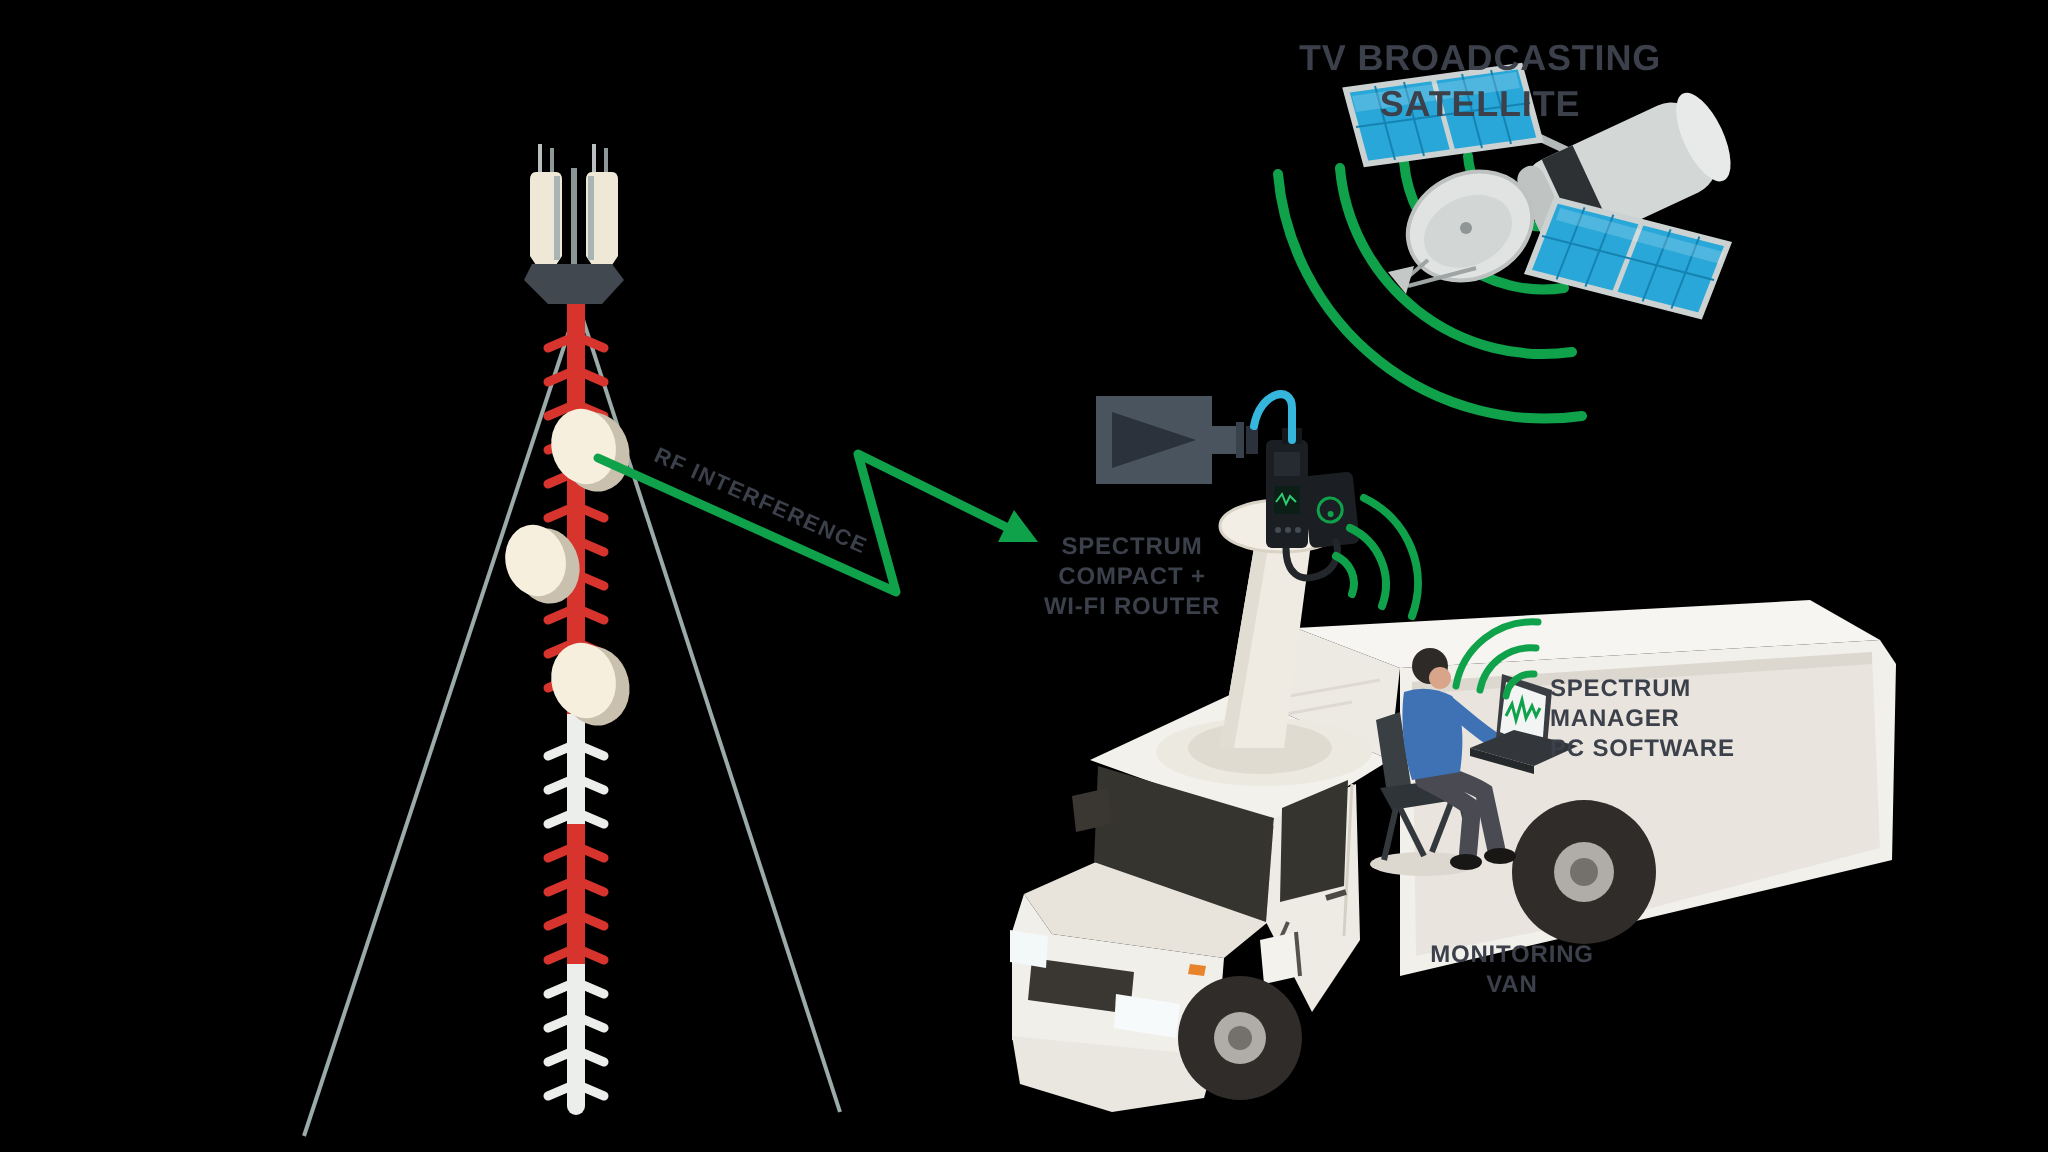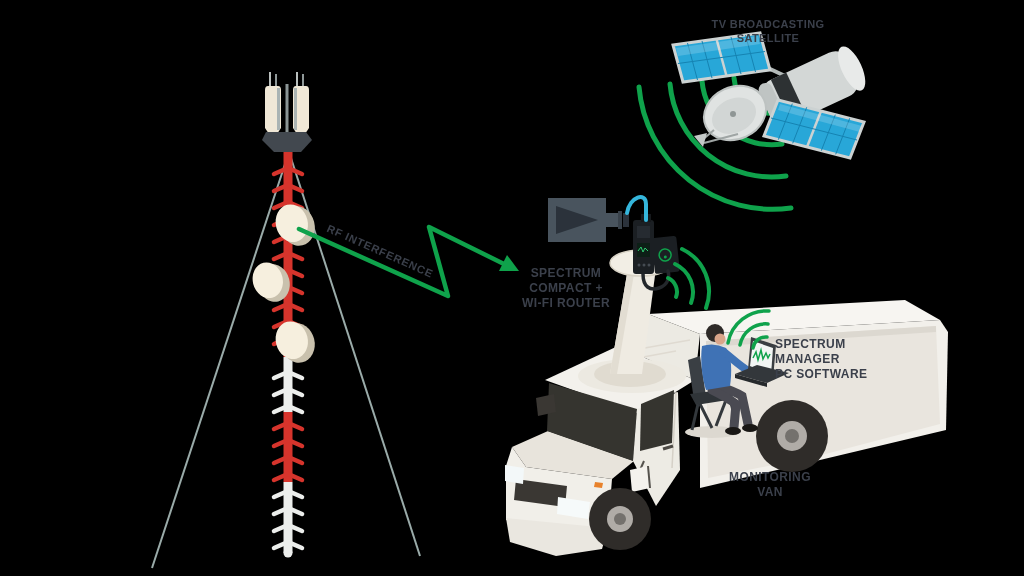--- a/index.html
+++ b/index.html
@@ -1,25 +1,25 @@
 <!DOCTYPE html>
 <html><head>
 <meta charset="utf-8">
 <style>
   html,body{margin:0;padding:0;background:#000;}
   .stage{position:relative;width:1024px;height:576px;background:#000;overflow:hidden;
          font-family:"Liberation Sans",sans-serif;}
   .stage svg{position:absolute;left:0;top:0;}
   .label{position:absolute;font-weight:bold;font-size:12px;line-height:1.25;
          color:#3b404b;letter-spacing:0.4px;white-space:pre-line;text-align:center;}
-  .label-satellite{left:668px;top:18px;width:200px;font-size:11px;}
+  .label-satellite{left:640px;top:18px;width:200px;font-size:18px;}
   .label-spectrum-compact{left:486px;top:266px;width:160px;}
   .label-wifi-connection{left:683px;top:250px;width:160px;}
   .label-spectrum-manager{left:775px;top:337px;width:140px;text-align:left;}
-  .label-monitoring-van{left:690px;top:470px;width:160px;}
+  .label-monitoring-van{left:676px;top:470px;width:160px;}
   .label-rf{left:330px;top:222px;font-size:11px;letter-spacing:0.8px;white-space:nowrap;
             transform:rotate(24deg);transform-origin:left top;text-align:left;}
 </style>
 </head>
 <body>
 
 <div class="stage">
 <svg width="1024" height="576" viewBox="0 0 1024 576">
   <defs>
     <path id="arm" d="M -14 6 L 0 0 L 14 6"></path>

